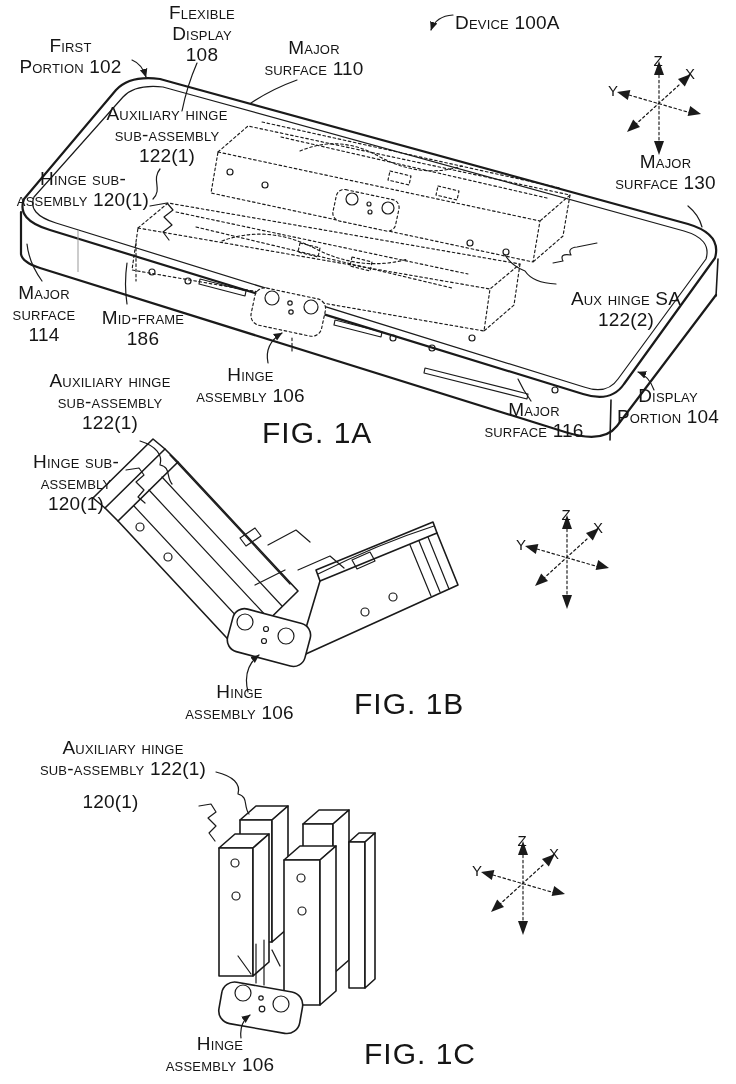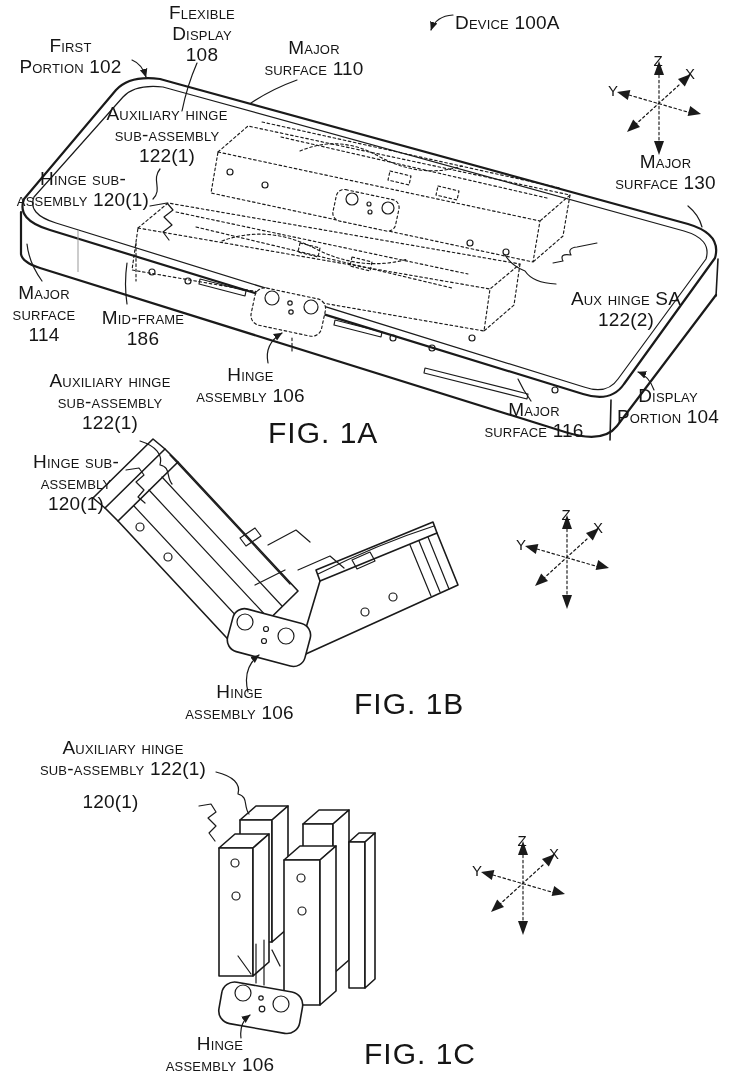--- a/index.html
+++ b/index.html
@@ -305,21 +305,21 @@
   <span>122(2)</span>
 </div>
 <div class="lbl" style="left:475px;top:399px;width:118px;">
   <span>Major</span>
   <span>surface 116</span>
 </div>
 <div class="lbl" style="left:603px;top:385px;width:130px;">
   <span>Display</span>
   <span>Portion 104</span>
 </div>
-<div class="cap" style="left:268px;top:416px;">FIG. 1A</div>
+<div class="cap" style="left:262px;top:416px;">FIG. 1A</div>
 
 <div class="lbl" style="left:30px;top:370px;width:160px;">
   <span>Auxiliary hinge</span>
   <span>sub-assembly</span>
   <span>122(1)</span>
 </div>
 <div class="lbl" style="left:15px;top:451px;width:122px;">
   <span>Hinge sub-</span>
   <span>assembly</span>
   <span>120(1)</span>

